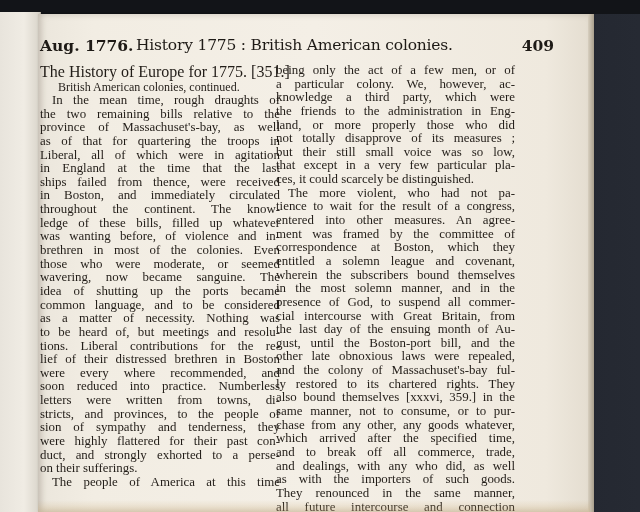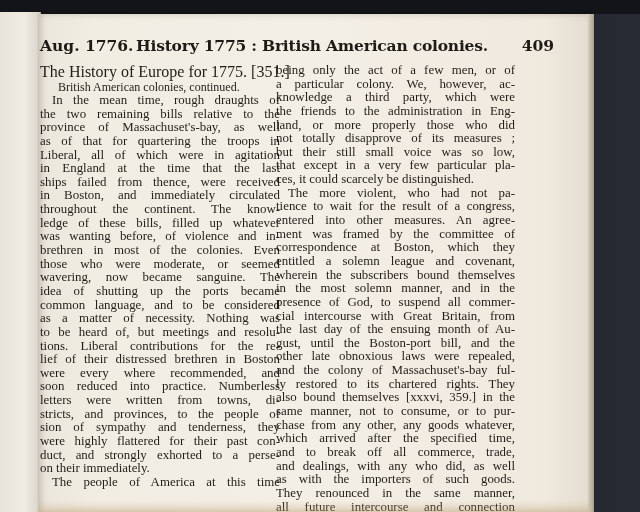--- a/index.html
+++ b/index.html
@@ -47,21 +47,21 @@
       position: absolute;
       left: 40px; top: 36px;
       width: 500px;
       height: 22px;
       font-family: "DejaVu Serif", serif;
       font-size: 15.5px;
       color: #1e1a16;
       white-space: nowrap;
     }
     .running-head .date { position: absolute; left: 0; top: 0; font-weight: bold; }
-    .running-head .title { position: absolute; left: 96px; top: 0; font-weight: bold; letter-spacing: -0.2px; }
+    .running-head .title { position: absolute; left: 96px; top: 0; font-weight: normal; letter-spacing: -0.2px; }
     .running-head .folio { position: absolute; right: -14px; top: 0; font-weight: bold; }
     .column {
       position: absolute;
       top: 64px;
       font-family: "Liberation Serif", serif;
       font-size: 12.9px;
       line-height: 13.65px;
       color: #221d18;
       text-align: justify;
     }
@@ -138,21 +138,21 @@
     <span class="line">to be heard of, but meetings and resolu-</span>
     <span class="line">tions. Liberal contributions for the re-</span>
     <span class="line">lief of their distressed brethren in Boston</span>
     <span class="line">were every where recommended, and</span>
     <span class="line">soon reduced into practice. Numberless</span>
     <span class="line">letters were written from towns, di-</span>
     <span class="line">stricts, and provinces, to the people of</span>
     <span class="line">sion of sympathy and tenderness, they</span>
     <span class="line">were highly flattered for their past con-</span>
     <span class="line">duct, and strongly exhorted to a perse-</span>
-    <span class="line last">on their immediately.</span>
+    <span class="line last">on their sufferings.</span>
     <span class="line indent">The people of America at this time</span>
   </div>
 
   <div class="column col-right">
     <span class="line">being only the act of a few men, or of</span>
     <span class="line">a particular colony. We, however, ac-</span>
     <span class="line">knowledge a third party, which were</span>
     <span class="line">the friends to the administration in Eng-</span>
     <span class="line">land, or more properly those who did</span>
     <span class="line">not totally disapprove of its measures ;</span>

